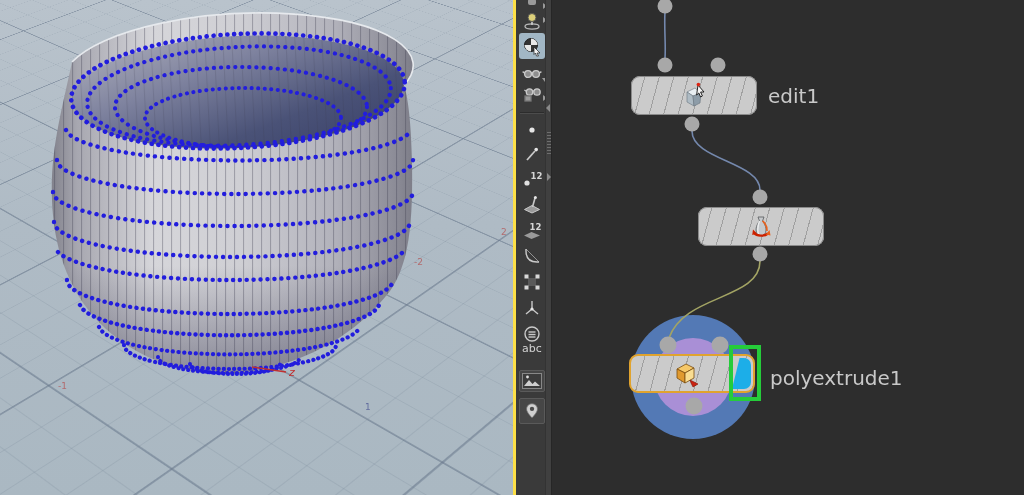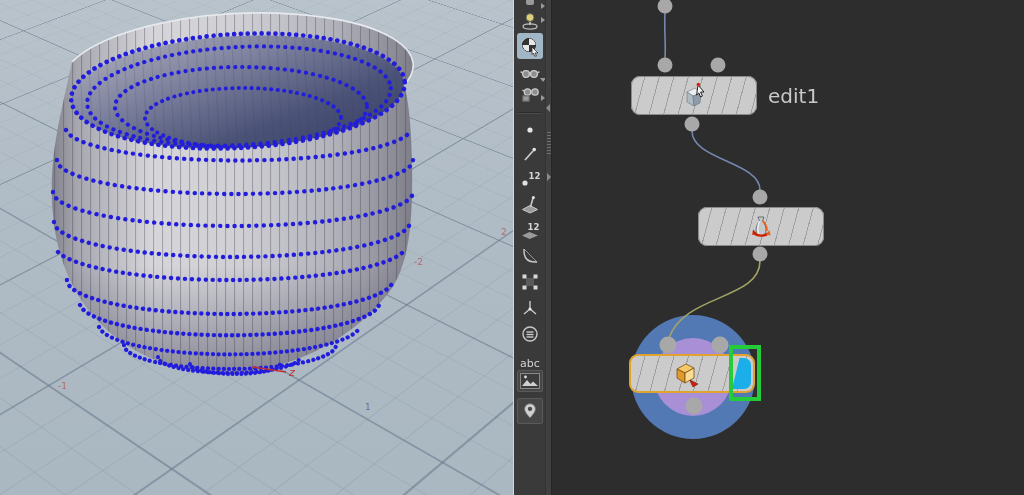--- a/index.html
+++ b/index.html
@@ -16,21 +16,21 @@
       repeating-linear-gradient(90deg, rgba(112,128,146,.20) 0 1px, transparent 1px 38px);
     transform:perspective(1300px) rotateX(57deg) rotateZ(43deg);}
   .bowl-svg{position:absolute;left:0;top:0;}
   .vp-label{position:absolute;font-size:9px;pointer-events:none;}
   .vp-label.red{color:rgba(180,80,80,.75);}
   .vp-label.blue{color:rgba(85,95,150,.85);}
   .axis-z{position:absolute;left:289px;top:366px;color:#c03030;font-size:11px;font-style:italic;}
 
   
   .toolbar{position:absolute;left:513px;top:0;width:32px;height:495px;background:#3a3a3a;
-    border-left:1px solid #fde047;box-sizing:border-box;text-decoration:underline;}
+    border-left:3px solid #fde047;box-sizing:border-box;text-decoration:underline;}
   .tb-item{position:absolute;left:3px;width:26px;height:24px;display:flex;align-items:center;justify-content:center;}
   .tb-item svg{display:block;}
   .tb-active{background:#a2b7c5;border-radius:3px;}
   .tb-boxed{background:#464646;border:1px solid #5a5a5a;border-radius:2px;box-sizing:border-box;}
   .tb-sep{position:absolute;left:4px;width:24px;height:0;border-top:1px solid #2c2c2c;border-bottom:1px solid #4c4c4c;}
   .tb-abc{color:#d2d2d2;font-size:11px;}
   .tb-badge{fill:#d6d6d6;font-size:8.5px;font-weight:bold;font-family:"DejaVu Sans",sans-serif;}
   .mini-arrow-r{position:absolute;width:0;height:0;border-top:3px solid transparent;border-bottom:3px solid transparent;border-left:4px solid #9a9a9a;}
   .mini-arrow-d{position:absolute;width:0;height:0;border-left:3px solid transparent;border-right:3px solid transparent;border-top:4px solid #9a9a9a;}
 
@@ -252,21 +252,21 @@
 
     <div class="tb-item" style="top:322px;">
       <svg width="22" height="22" viewBox="0 0 22 22" fill="none" stroke="#c9c9c9" stroke-width="1.4">
         <circle cx="11" cy="11" r="7"></circle>
           <line x1="7.5" y1="9" x2="14.5" y2="9"></line>
           <line x1="7.5" y1="11.5" x2="14.5" y2="11.5"></line>
           <line x1="7.5" y1="14" x2="14.5" y2="14"></line>
       </svg>
     </div>
 
-    <div class="tb-item" style="top:351px;">
+    <div class="tb-item" style="top:336px;">
       <span class="tb-abc">abc</span>
     </div>
 
     <div class="tb-item tb-boxed" style="top:370px;height:22px;">
       <svg width="20" height="16" viewBox="0 0 20 16">
         <rect x="0.5" y="0.5" width="19" height="15" fill="#3c3c3c" stroke="#888"></rect>
         <path d="M2,13 L7,7 L10.5,11 L13,8.5 L18,13 Z" fill="#cfcfcf"></path>
           <circle cx="5.5" cy="4" r="1.4" fill="#e0e0e0"></circle>
       </svg>
     </div>
@@ -332,15 +332,16 @@
     <div class="node-body node-poly">
       <svg width="32" height="32" viewBox="0 0 32 32" style="margin-right:14px">
         <polygon points="8,11 17,6 25,10 16,15" fill="#f6c868" stroke="#7a4d10" stroke-width="0.8"></polygon>
         <polygon points="8,11 16,15 16,25 8,20" fill="#e09a30" stroke="#7a4d10" stroke-width="0.8"></polygon>
         <polygon points="16,15 25,10 25,20 16,25" fill="#f9dd92" stroke="#7a4d10" stroke-width="0.8"></polygon>
         <polygon points="21,22 29,26 24,29 22,25" fill="#cc2211" stroke="#7a1005" stroke-width="0.6"></polygon>
       </svg>
       <div class="display-flag"></div>
     </div>
     <div class="green-box"></div>
+    <div class="node-label lbl-poly">polyextrude1</div>
 
   </div>
 </div>
 
 </body></html>

